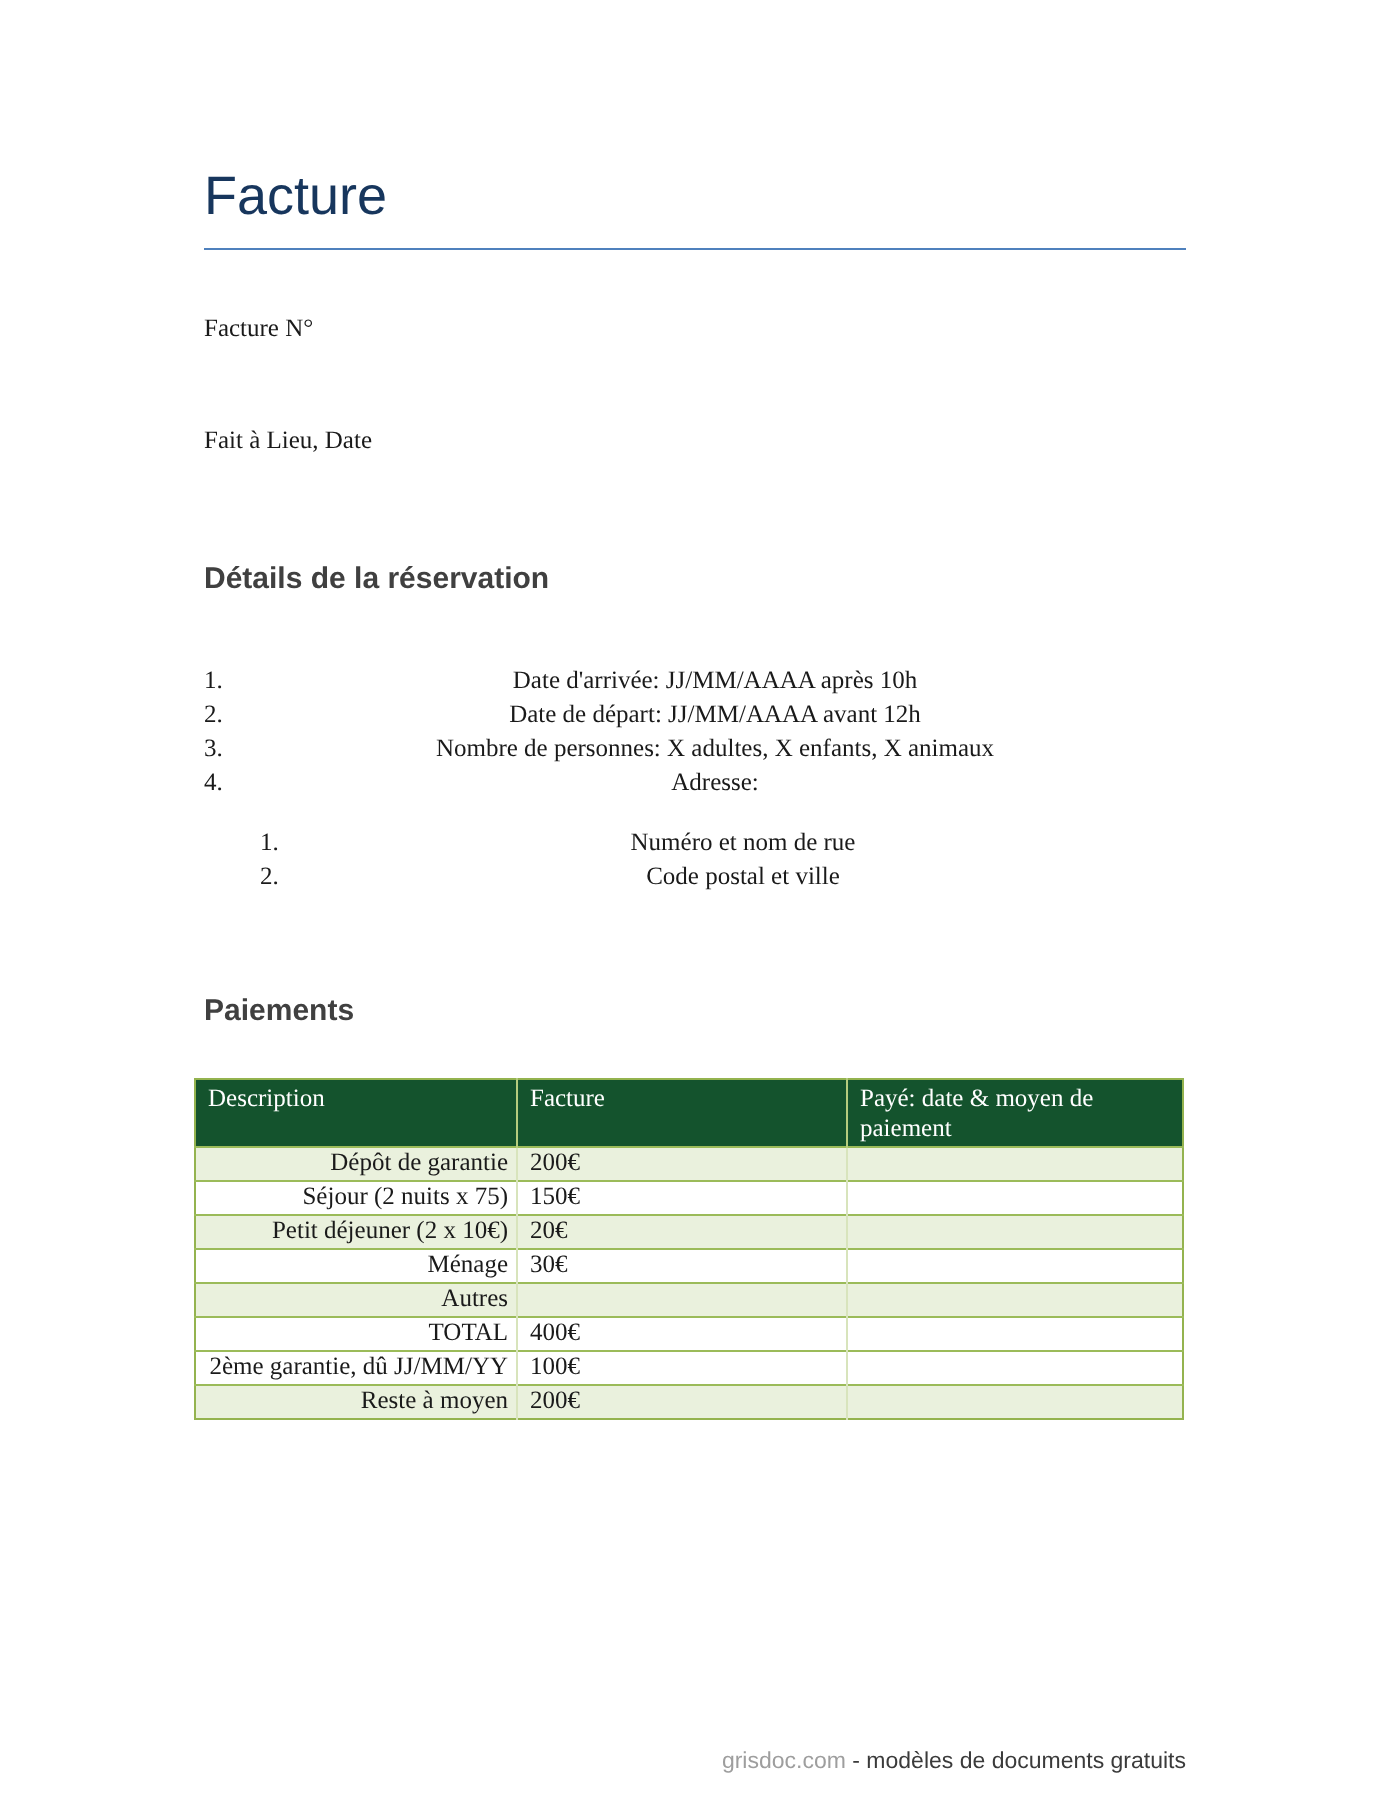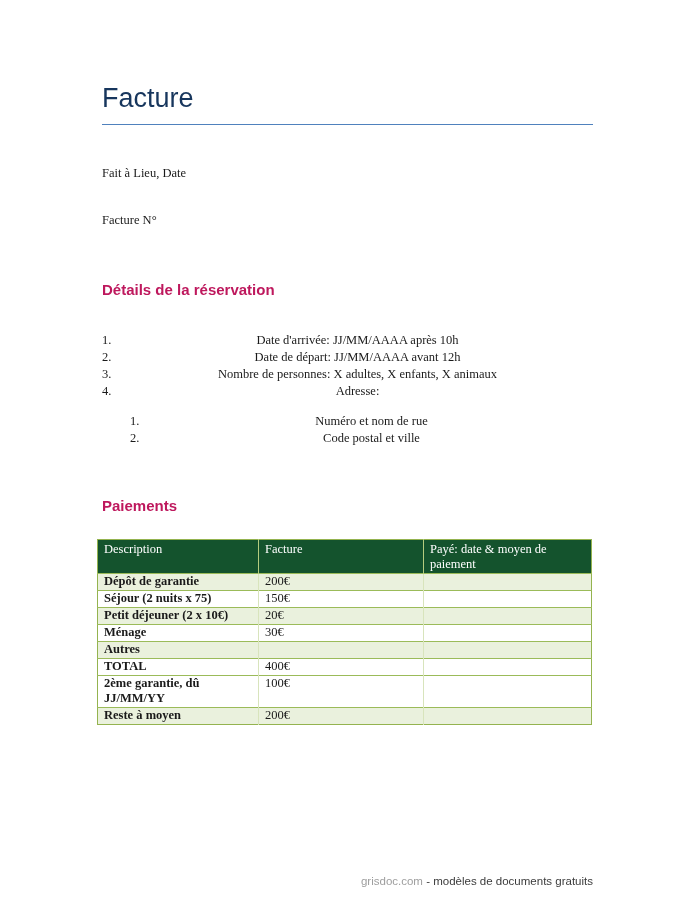--- a/index.html
+++ b/index.html
@@ -14,21 +14,21 @@
     font-weight:400;font-size:27px;line-height:31px;letter-spacing:0;
     color:#17365D;margin:0;padding-bottom:10px;border-bottom:1px solid #4F81BD;
   }
 
   .p-line{font-size:12.5px;line-height:15px;margin:0;}
   .fait{margin-top:41px;}
   .facture-no{margin-top:32px;}
 
   .section-heading{
     font-family:"Liberation Sans", sans-serif;
-    font-size:15px;line-height:16px;font-weight:700;color:#be185d;margin:0;
+    font-size:15px;line-height:16px;font-weight:700;color:#404040;margin:0;
   }
   .h-details{margin-top:54px;}
   .h-paiements{margin-top:52px;}
 
   .olist{margin:0;padding:0;list-style:none;font-size:12.5px;}
   .main-list{margin-top:34px;}
   .main-list .li{display:flex;line-height:17px;}
   .sub-list{margin-top:13px;margin-left:28px;}
   .sub-list .li{display:flex;line-height:16.5px;}
   .num{flex:0 0 20px;}
@@ -47,38 +47,38 @@
     background:#14532d;color:#ffffff;text-align:left;font-weight:400;
     padding:2px 4px 2px 6px;line-height:14.5px;vertical-align:top;
   }
   th + th{border-left:1px solid #b5cc7e;}
   td{
     padding:0 4px 1px 6px;line-height:15px;vertical-align:top;
   }
   td + td{border-left:1px solid #d8e4bc;}
   tbody tr{border-top:1px solid #9BBB59;}
   tbody tr.band td{background:#EAF1DD;}
-  td.desc{font-weight:700;}
+  td.desc{font-weight:400;text-align:right;}
 
   .footer{
     position:absolute;left:102px;right:102px;top:874px;
     font-family:"Liberation Sans", sans-serif;font-size:11.5px;line-height:14px;
     text-align:right;color:#3b3b3b;
   }
   .footer .site{color:#9e9e9e;}
 </style>
 </head>
 <body>
 
 <div class="doc">
 
   <h1 class="title">Facture</h1>
 
+  <p class="p-line facture-no">Facture N°</p>
   <p class="p-line fait">Fait à Lieu, Date</p>
-  <p class="p-line facture-no">Facture N°</p>
 
   <h2 class="section-heading h-details">Détails de la réservation</h2>
 
   <div class="olist main-list">
     <div class="li">
       <span class="num">1.</span>
       <span class="li-text">Date d'arrivée: JJ/MM/AAAA après 10h</span>
     </div>
     <div class="li">
       <span class="num">2.</span>

